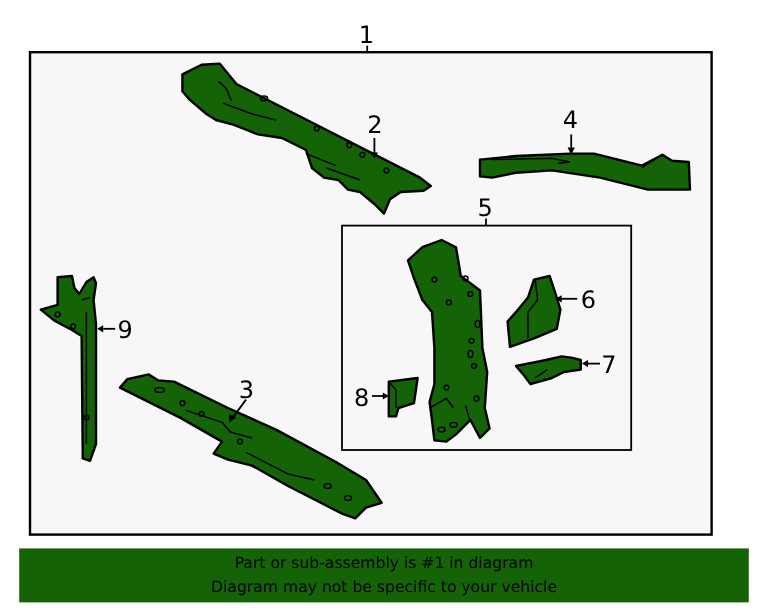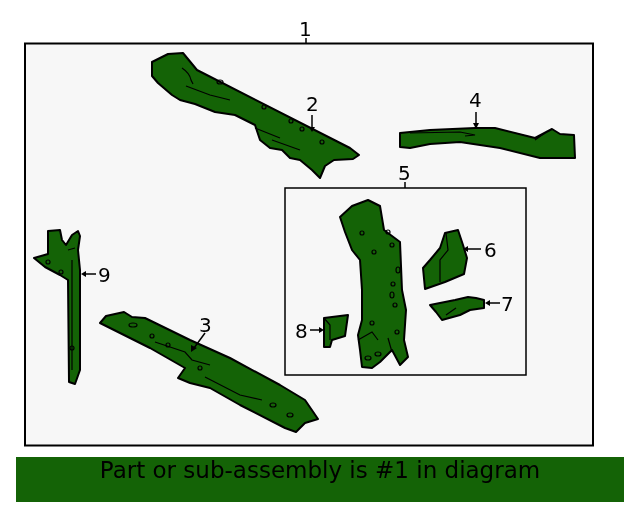--- a/index.html
+++ b/index.html
@@ -3,21 +3,21 @@
 <meta charset="utf-8">
 <style>
   html,body{margin:0;padding:0;background:#ffffff;}
   body{width:640px;height:512px;position:relative;overflow:hidden;font-family:"DejaVu Sans",sans-serif;}
   #diagram{position:absolute;left:0;top:0;width:640px;height:512px;}
   .callout{font-family:"DejaVu Sans",sans-serif;font-size:20px;fill:#000;}
   .part{fill:#146306;stroke:#000;stroke-width:2;stroke-linejoin:round;}
   .detail{fill:none;stroke:#000;stroke-width:1.2;}
   .hole{fill:none;stroke:#000;stroke-width:1.2;}
   #banner{position:absolute;left:16px;top:457px;width:608px;height:45px;background:#146306;
-          color:#000;text-align:center;font-family:"DejaVu Sans",sans-serif;font-size:23px;line-height:20px;padding-top:3px;box-sizing:border-box;}
+          color:#000;text-align:center;font-family:"DejaVu Sans",sans-serif;font-size:13px;line-height:20px;padding-top:3px;box-sizing:border-box;}
   #banner div{white-space:nowrap;}
 </style>
 </head>
 <body>
 
 <svg id="diagram" viewBox="0 0 640 512" xmlns="http://www.w3.org/2000/svg">
 
   <rect x="25" y="43.5" width="568" height="402" fill="#f7f7f7" stroke="#000" stroke-width="2"></rect>
   <line x1="306" y1="38" x2="306" y2="44" stroke="#000" stroke-width="1.5"></line>
   <text class="callout" x="299" y="36">1</text>
@@ -109,13 +109,14 @@
     <ellipse class="hole" cx="273" cy="405" rx="3" ry="2"></ellipse>
     <ellipse class="hole" cx="290" cy="415" rx="3" ry="2"></ellipse>
   </g>
   <line x1="205" y1="333" x2="194" y2="348" stroke="#000" stroke-width="1.5"></line>
   <polygon points="191,352 191,345 197,348" fill="#000"></polygon>
   <text class="callout" x="199" y="332">3</text>
 </svg>
 
 <div id="banner">
   <div>Part or sub-assembly is #1 in diagram</div>
+  <div>Diagram may not be specific to your vehicle</div>
 </div>
 
 </body></html>

